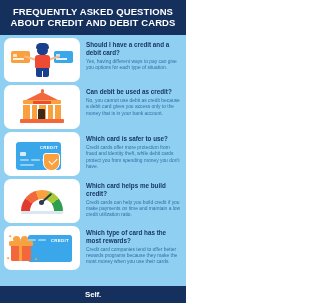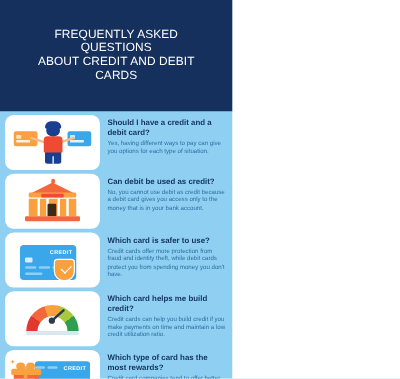--- a/index.html
+++ b/index.html
@@ -28,23 +28,23 @@
   .header {
     background: #15305c;
     padding: 6px 6px 7px 6px;
     text-align: center;
     flex: 0 0 auto;
   }
   .header-title {
     color: #ffffff;
     font-size: 9.5px;
     line-height: 11px;
-    font-weight: normal;
+    font-weight: bold;
     letter-spacing: 0.1px;
-    margin: 16px;
+    margin: 0;
     white-space: pre-line;
   }
 
   
   .faq-list {
     flex: 1 1 auto;
     padding: 3px 4px 0 4px;
     box-sizing: border-box;
   }
   .faq-item {
@@ -502,14 +502,17 @@
         <span class="spark spark-c">✦</span>
       </div>
       <div class="faq-text">
         <p class="faq-q">Which type of card has the most rewards?</p>
         <p class="faq-a">Credit card companies tend to offer better rewards programs because they make the most money when you use their cards.</p>
       </div>
     </div>
 
   </div>
 
+  <div class="footer">
+    <span class="footer-logo">Self.</span>
+  </div>
 
 </div>
 
 </body></html>

